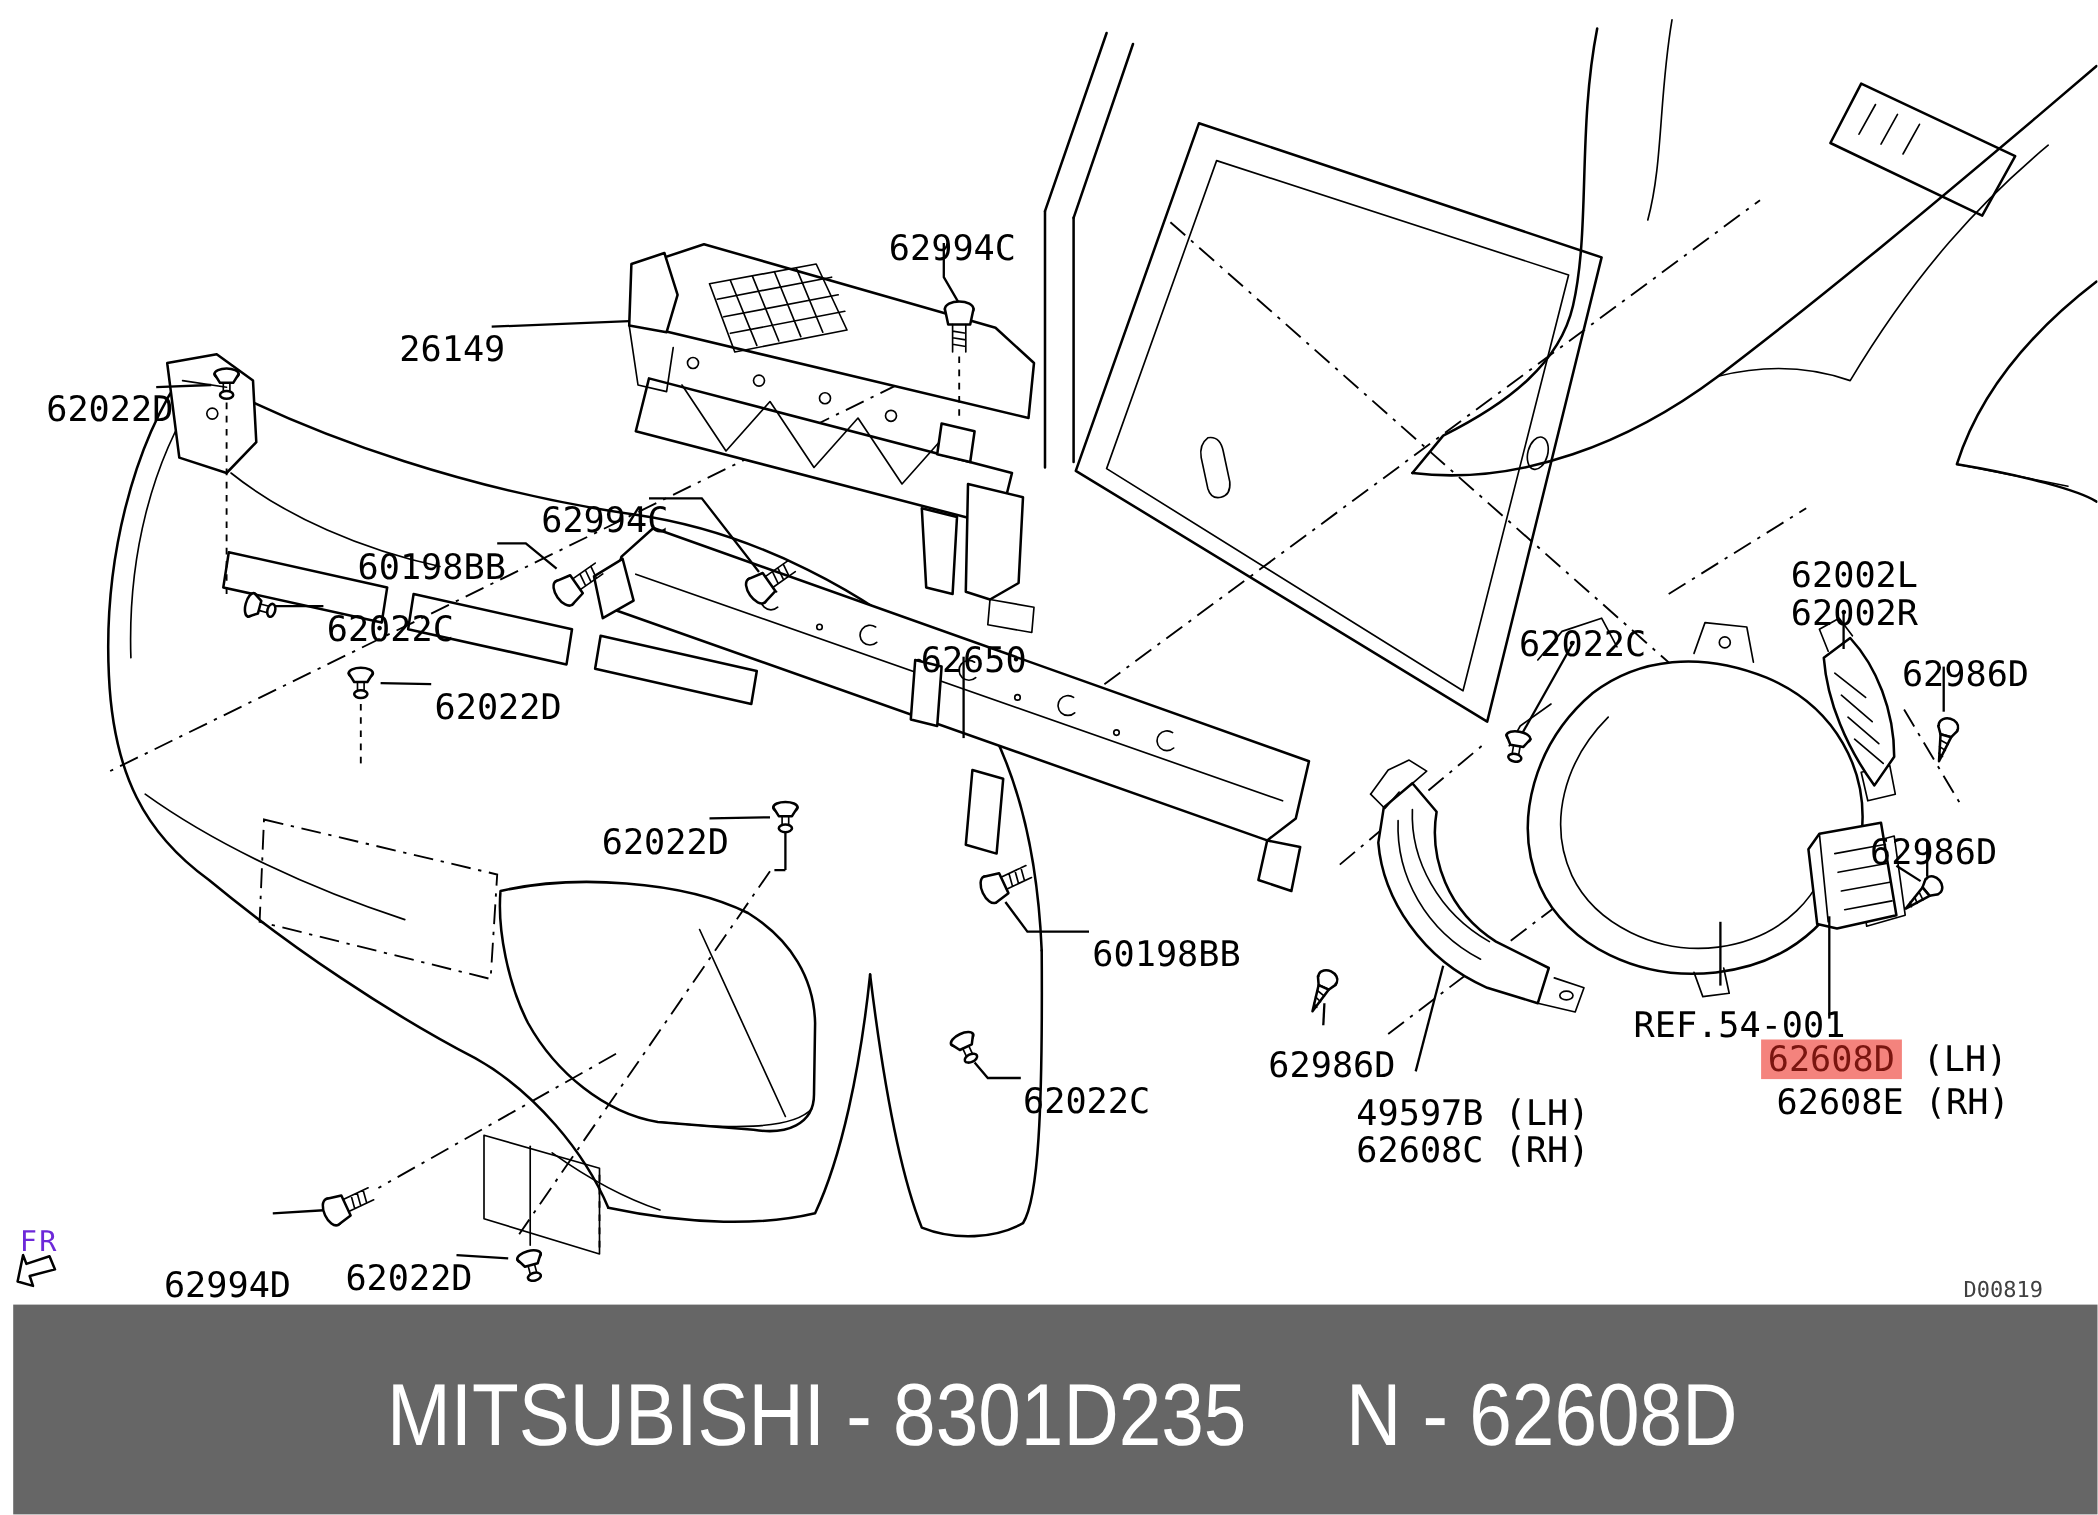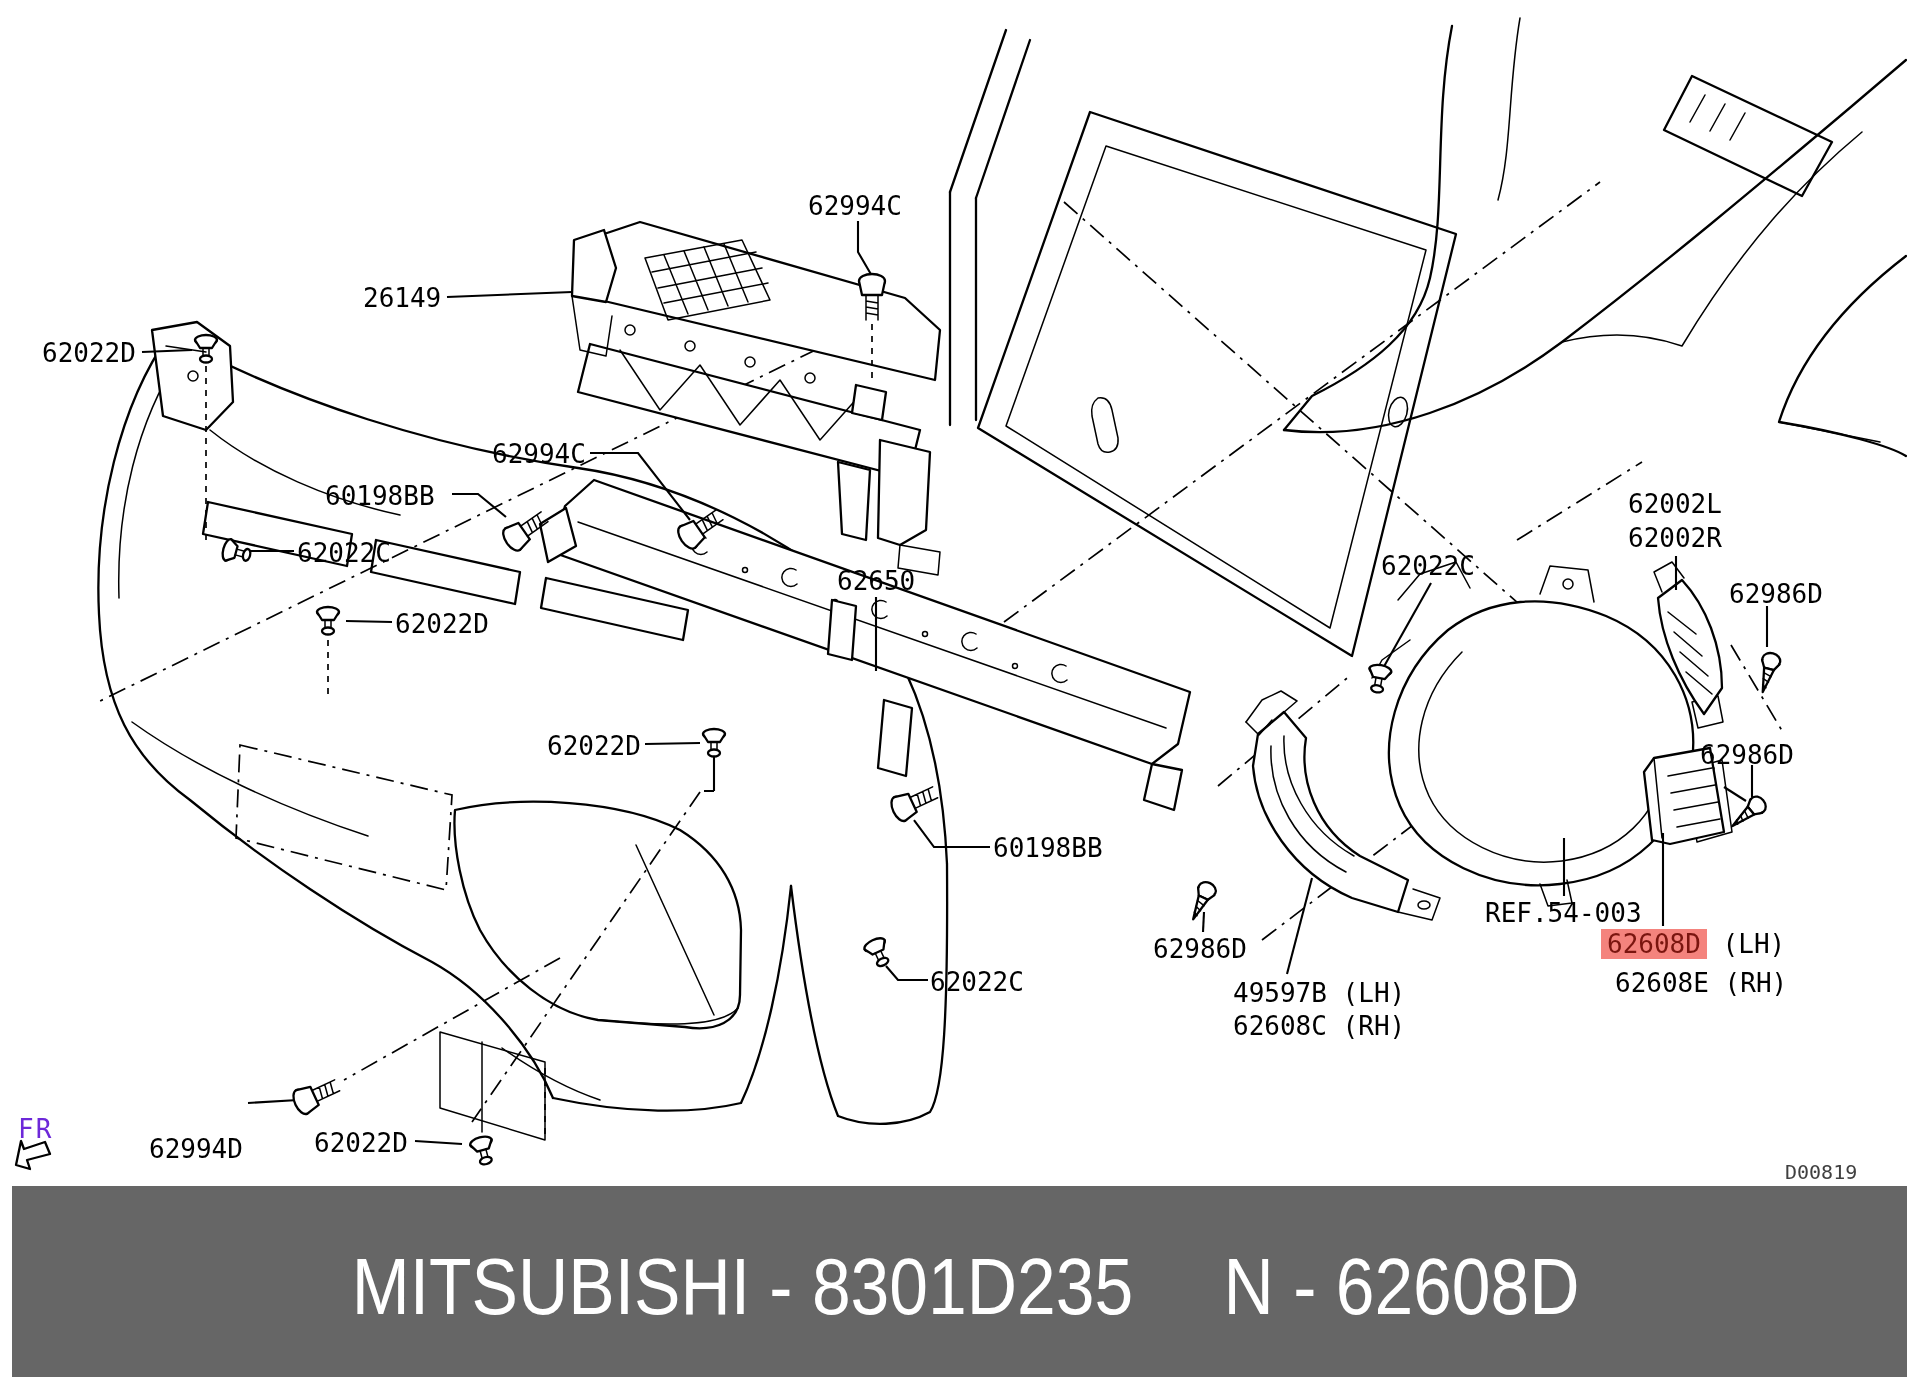--- a/index.html
+++ b/index.html
@@ -5,21 +5,21 @@
   html,body{margin:0;padding:0;background:#fff;}
   #stage{position:relative;width:1907px;height:1377px;background:#fff;overflow:hidden;
          font-family:"DejaVu Sans Mono","Liberation Mono",monospace;}
   #art{position:absolute;left:0;top:0;}
   .part{stroke:#000;fill:none;stroke-width:2.3;stroke-linecap:round;stroke-linejoin:round;}
   .fillw{fill:#fff;}
   .thin{stroke-width:1.5;}
   .leader{stroke:#000;stroke-width:2.1;fill:none;}
   .dashdot{stroke:#000;fill:none;stroke-width:1.7;stroke-dasharray:18 7 3 7;}
   .dashfine{stroke:#000;fill:none;stroke-width:1.7;stroke-dasharray:6 6;}
-  .callout{position:absolute;font-size:26px;line-height:1;color:#000;white-space:nowrap;letter-spacing:0;}
+  .callout{position:absolute;font-size:32px;line-height:1;color:#000;white-space:nowrap;letter-spacing:0;margin-top:16px;}
   .hl-box{display:inline-block;padding:2px 6px;margin:-3px 0 0 -6px;}
   .fr-label{position:absolute;font-size:26px;line-height:1;color:#6d28d9;letter-spacing:2px;}
   .code-label{position:absolute;font-size:20px;line-height:1;color:#404040;}
   .footer{position:absolute;left:0;top:1186px;width:1907px;height:191px;background:#666666;
           display:flex;align-items:center;justify-content:center;}
   .footer-inner{display:flex;column-gap:104px;margin-top:10px;color:#ffffff;white-space:nowrap;
                 font-family:"Liberation Sans",sans-serif;font-size:80px;transform:scaleX(0.87);}
 </style>
 </head>
 <body>
@@ -294,21 +294,21 @@
   <div class="callout" style="left:1628px;top:491px"><span>62002L</span></div>
   <div class="callout" style="left:1628px;top:525px"><span>62002R</span></div>
   <div class="callout" style="left:1729px;top:581px"><span>62986D</span></div>
   <div class="callout" style="left:1700px;top:742px"><span>62986D</span></div>
   <div class="callout" style="left:1153px;top:936px"><span>62986D</span></div>
   <div class="callout" style="left:1233px;top:980px"><span>49597B</span><span> (LH)</span></div>
   <div class="callout" style="left:1233px;top:1013px"><span>62608C</span><span> (RH)</span></div>
   <div class="callout" style="left:1607px;top:931px"><span class="hl-box" style="background: rgb(244, 131, 125); color: rgb(122, 21, 15);">62608D</span><span> (LH)</span></div>
   <div class="callout" style="left:1615px;top:970px"><span>62608E</span><span> (RH)</span></div>
 
-  <div class="callout" style="left:1485px;top:900px"><span>REF.54-003</span></div>
+  <div class="callout" style="left:1485px;top:900px"><span>REF.54-001</span></div>
   <div class="fr-label" style="left:18px;top:1116px">FR</div>
   <div class="code-label" style="left:1785px;top:1162px">D00819</div>
 
   <div class="footer" style="background: rgb(102, 102, 102); color: rgb(255, 255, 255); margin-left: 12px;">
     <div class="footer-inner">
       <span>MITSUBISHI - 8301D235</span>
       <span>N - 62608D</span>
     </div>
   </div>
 

